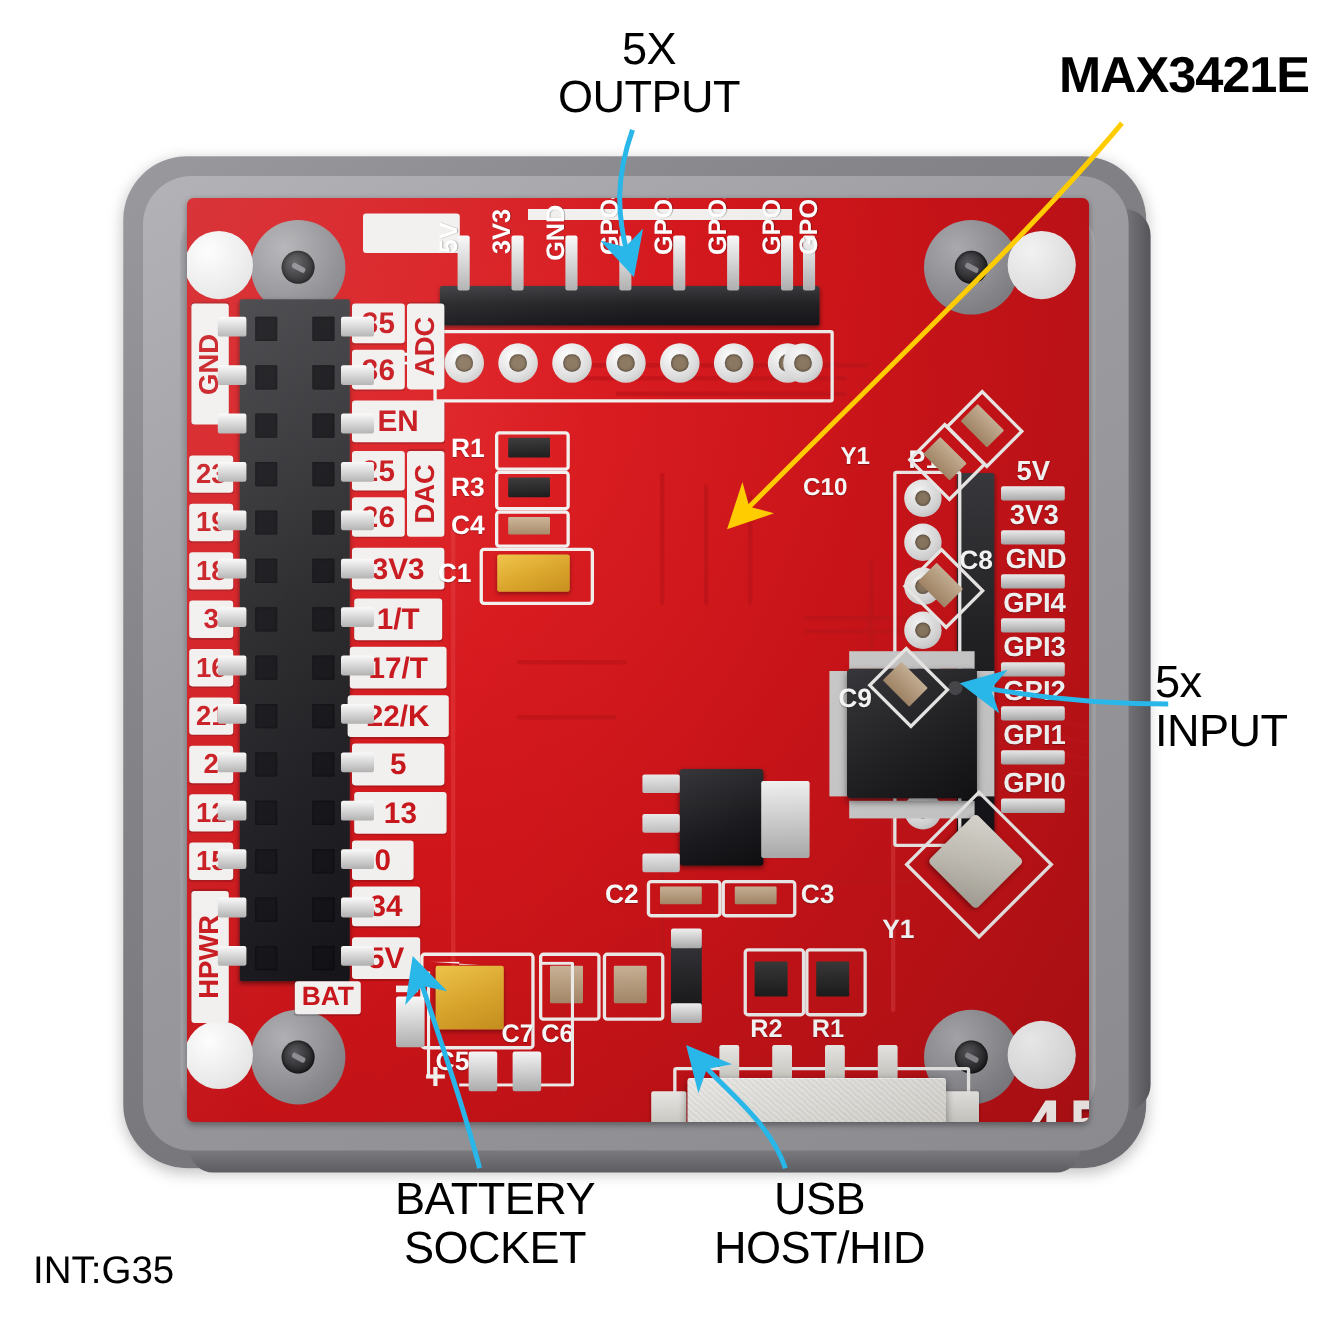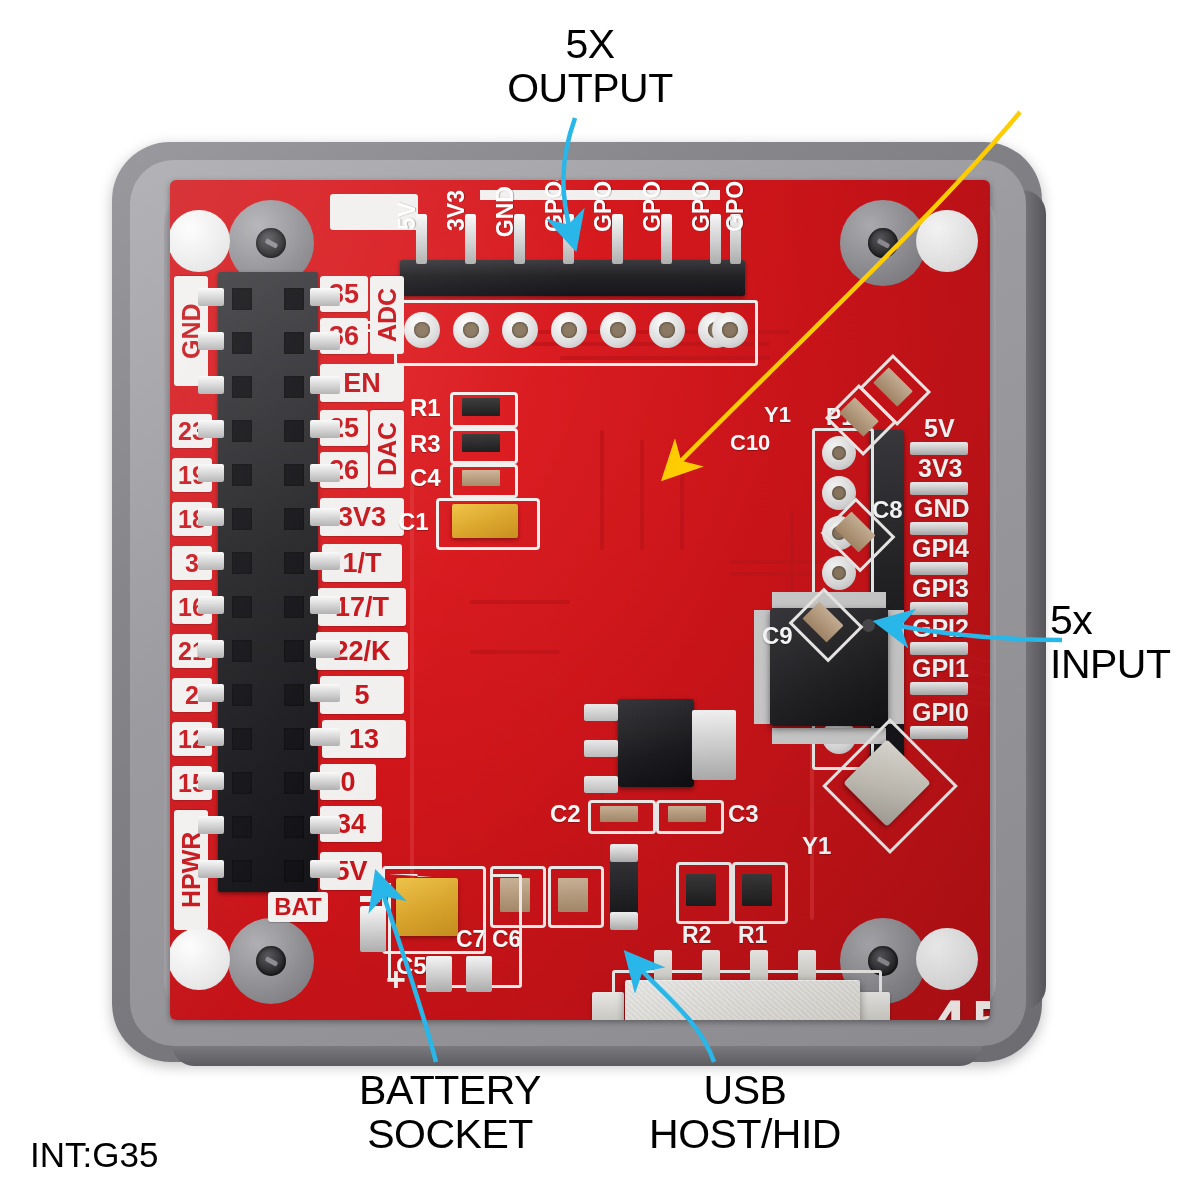--- a/index.html
+++ b/index.html
@@ -550,20 +550,21 @@
 
     <path d="M1062,640 C1000,640 940,634 888,624" stroke="#29b6e8" stroke-width="4.5" fill="none" marker-end="url(#arrB)"></path>
 
     <path d="M436,1062 C420,1000 400,946 380,884" stroke="#29b6e8" stroke-width="4.5" fill="none" marker-end="url(#arrB)"></path>
 
     <path d="M714,1062 C700,1020 660,992 634,962" stroke="#29b6e8" stroke-width="4.5" fill="none" marker-end="url(#arrB)"></path>
   </svg>
 
   <div class="anno" id="anno-output">5X
 OUTPUT</div>
+  <div class="anno" id="anno-chip">MAX3421E</div>
   <div class="anno" id="anno-input">5x
 INPUT</div>
   <div class="anno" id="anno-battery">BATTERY
 SOCKET</div>
   <div class="anno" id="anno-usb">USB
 HOST/HID</div>
   <div class="anno" id="anno-int">INT:G35</div>
 
 </div>
 

